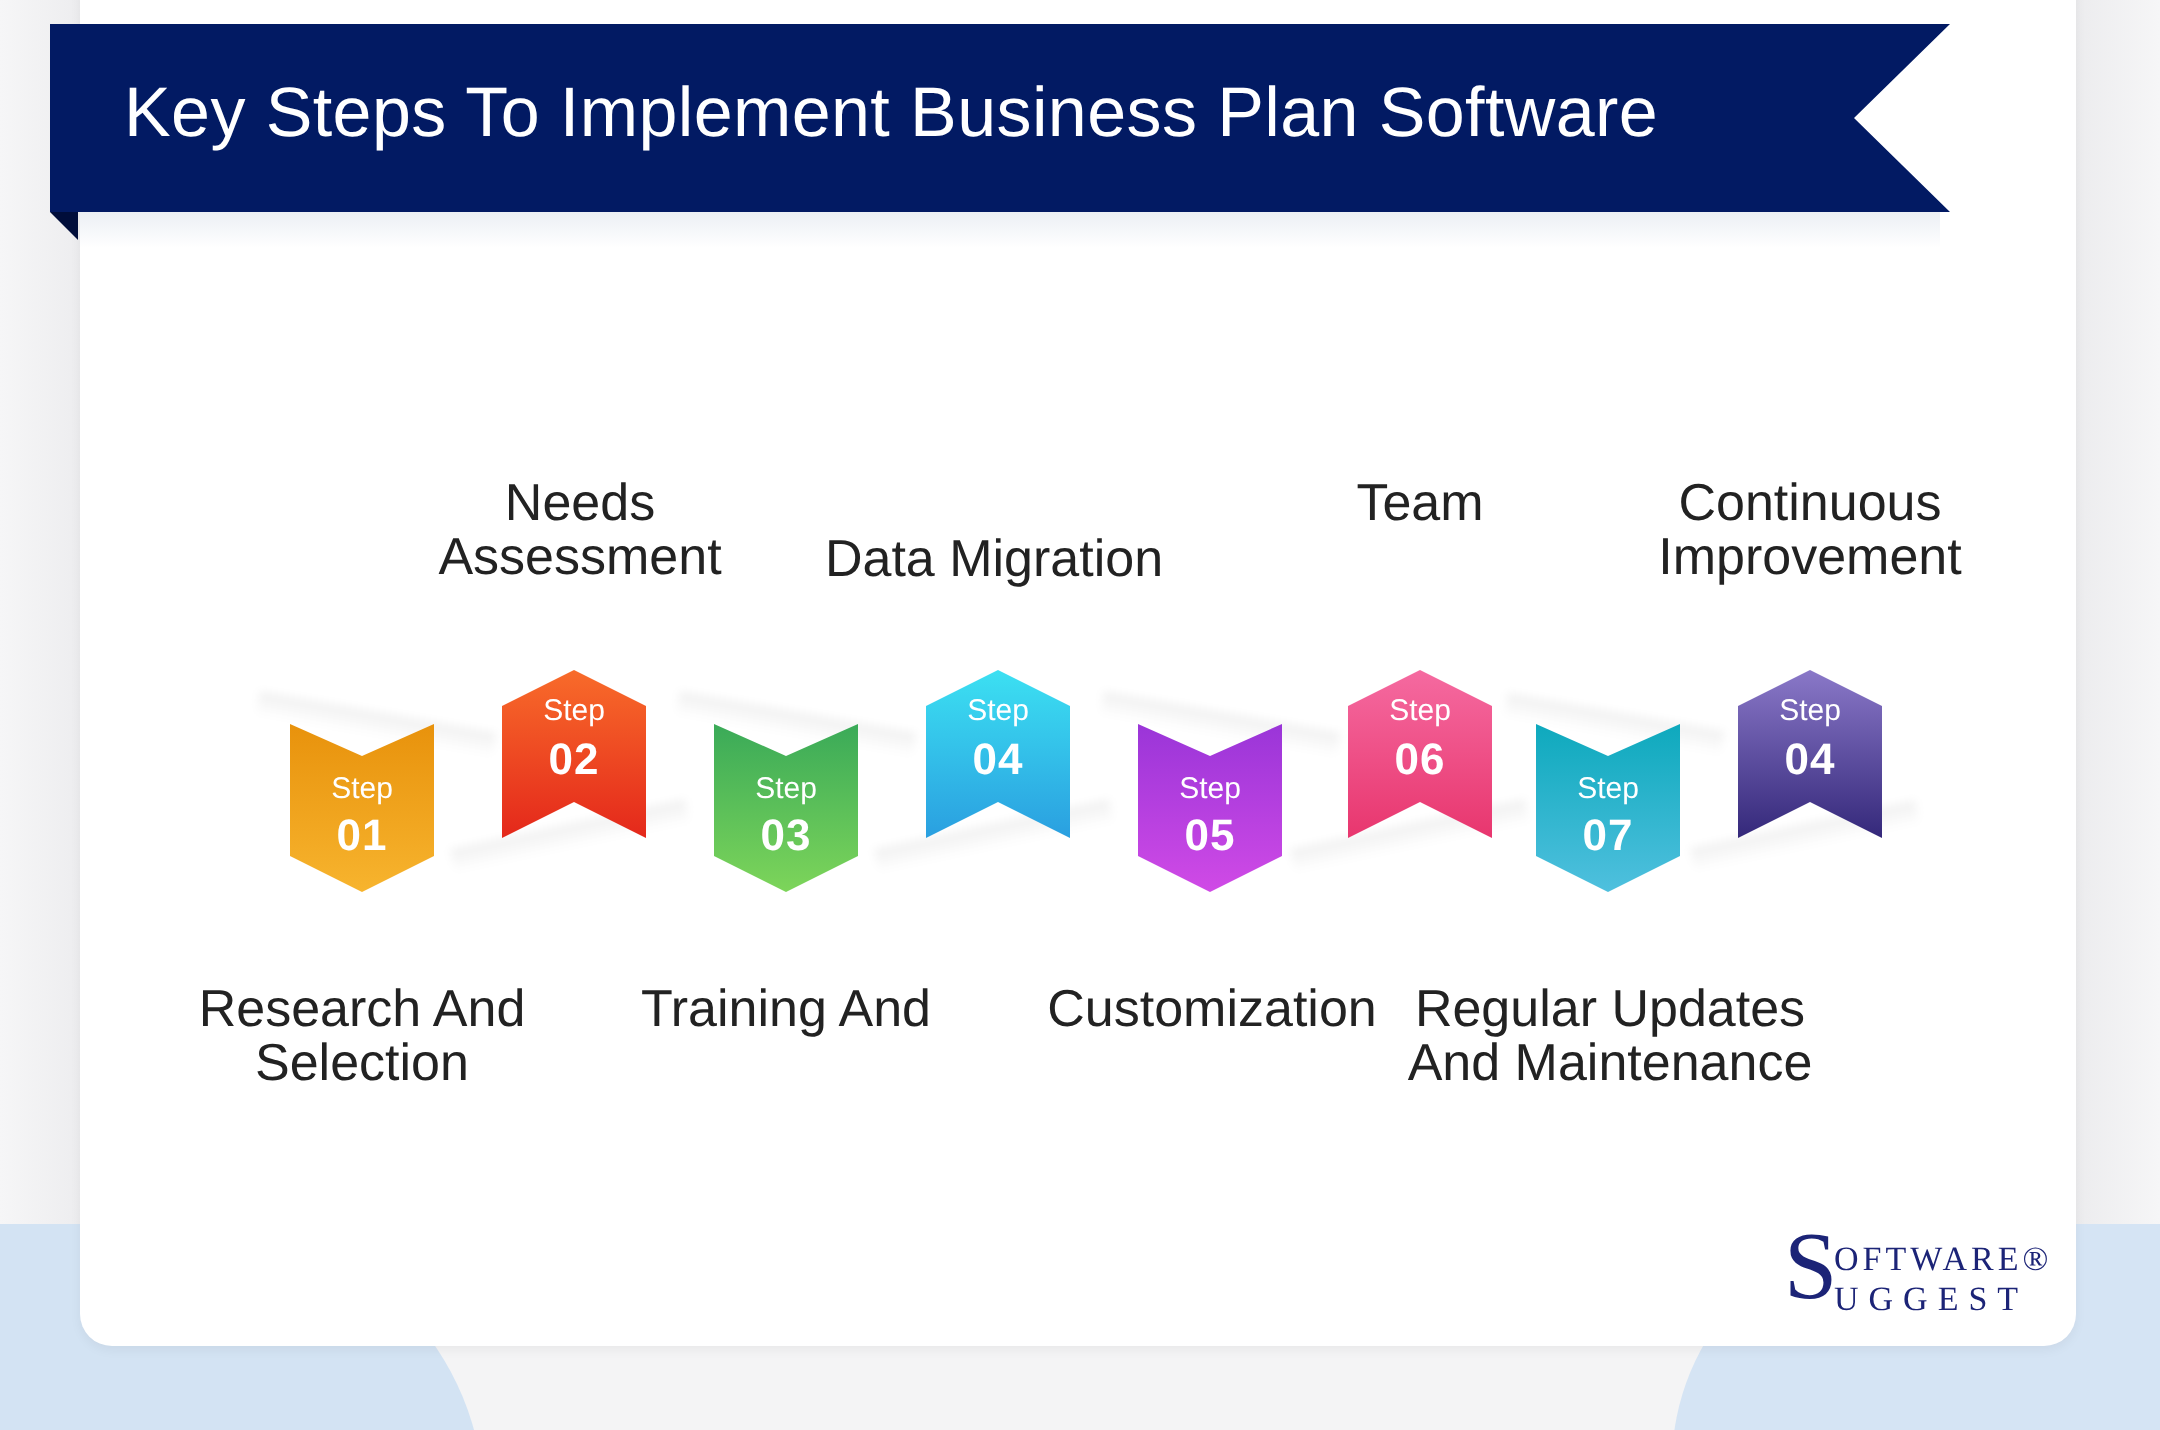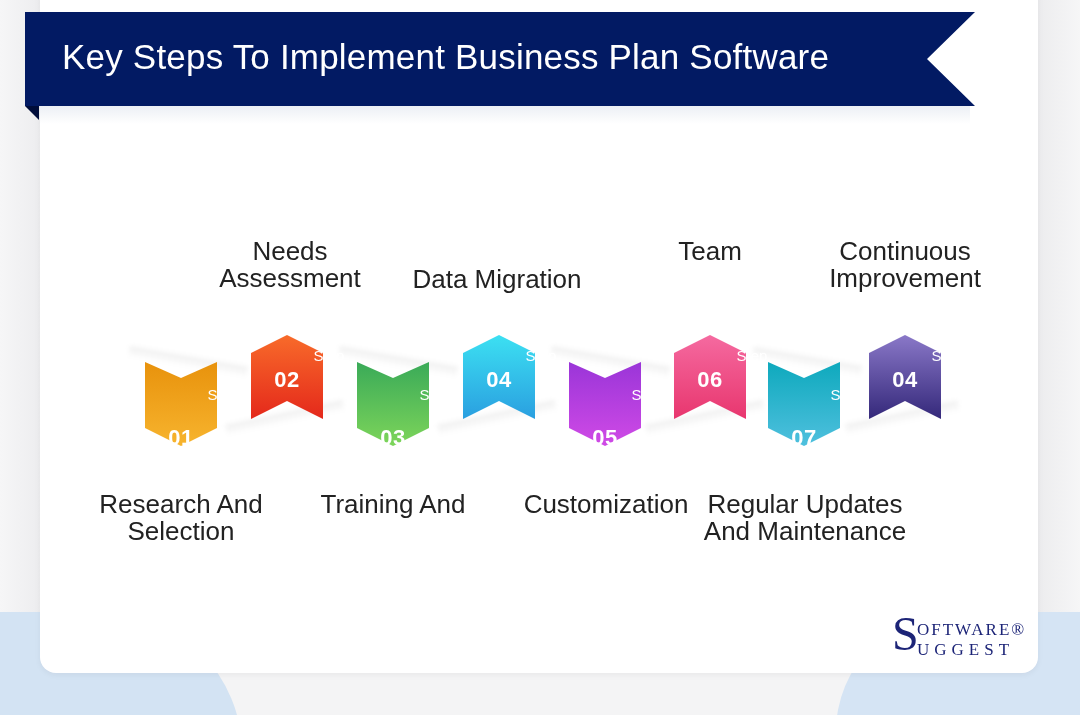--- a/index.html
+++ b/index.html
@@ -40,28 +40,28 @@
   .ribbon-shadow {
     position: absolute; left: 40px; top: 106px; width: 930px; height: 18px;
     background: linear-gradient(180deg, rgba(200,210,225,0.35), rgba(255,255,255,0));
   }
   .step {
     position: absolute; width: 72px; height: 84px;
   }
   .step svg { position: absolute; left: 0; top: 0; }
   .step-word {
     position: absolute; left: 0; width: 72px; text-align: center; color: #fff;
-    font-size: 15px; font-weight: 500; margin-left: 42px;
+    font-size: 15px; font-weight: 500;
   }
   .step-num {
     position: absolute; left: 0; width: 72px; text-align: center; color: #fff;
     font-size: 22px; font-weight: 700; letter-spacing: 0.5px;
   }
   .down .step-word { top: 24px; }
-  .down .step-num { top: 43px; margin-top: 20px; }
+  .down .step-num { top: 43px; }
   .up .step-word { top: 12px; }
   .up .step-num { top: 32px; }
   .wing {
     position: absolute; height: 12px; background: linear-gradient(180deg, rgba(0,0,0,0.06), rgba(0,0,0,0));
     filter: blur(2px);
   }
   .label {
     position: absolute; text-align: center; color: #222222;
     font-size: 26px; line-height: 27px; white-space: nowrap;
     transform: translateX(-50%);

